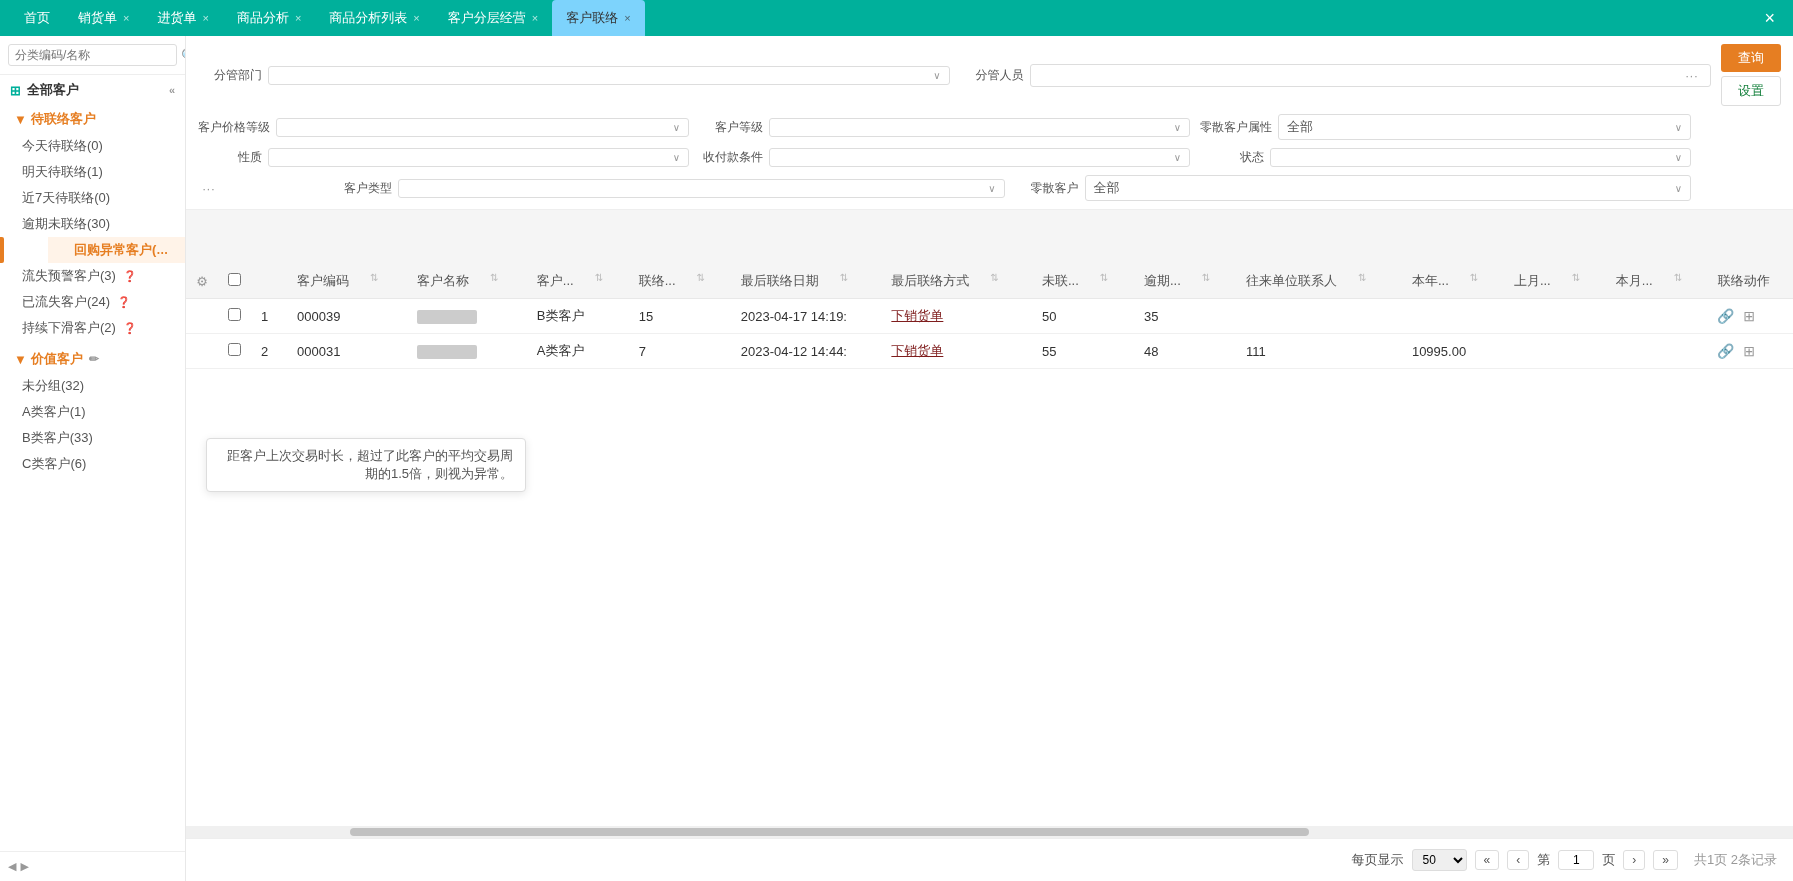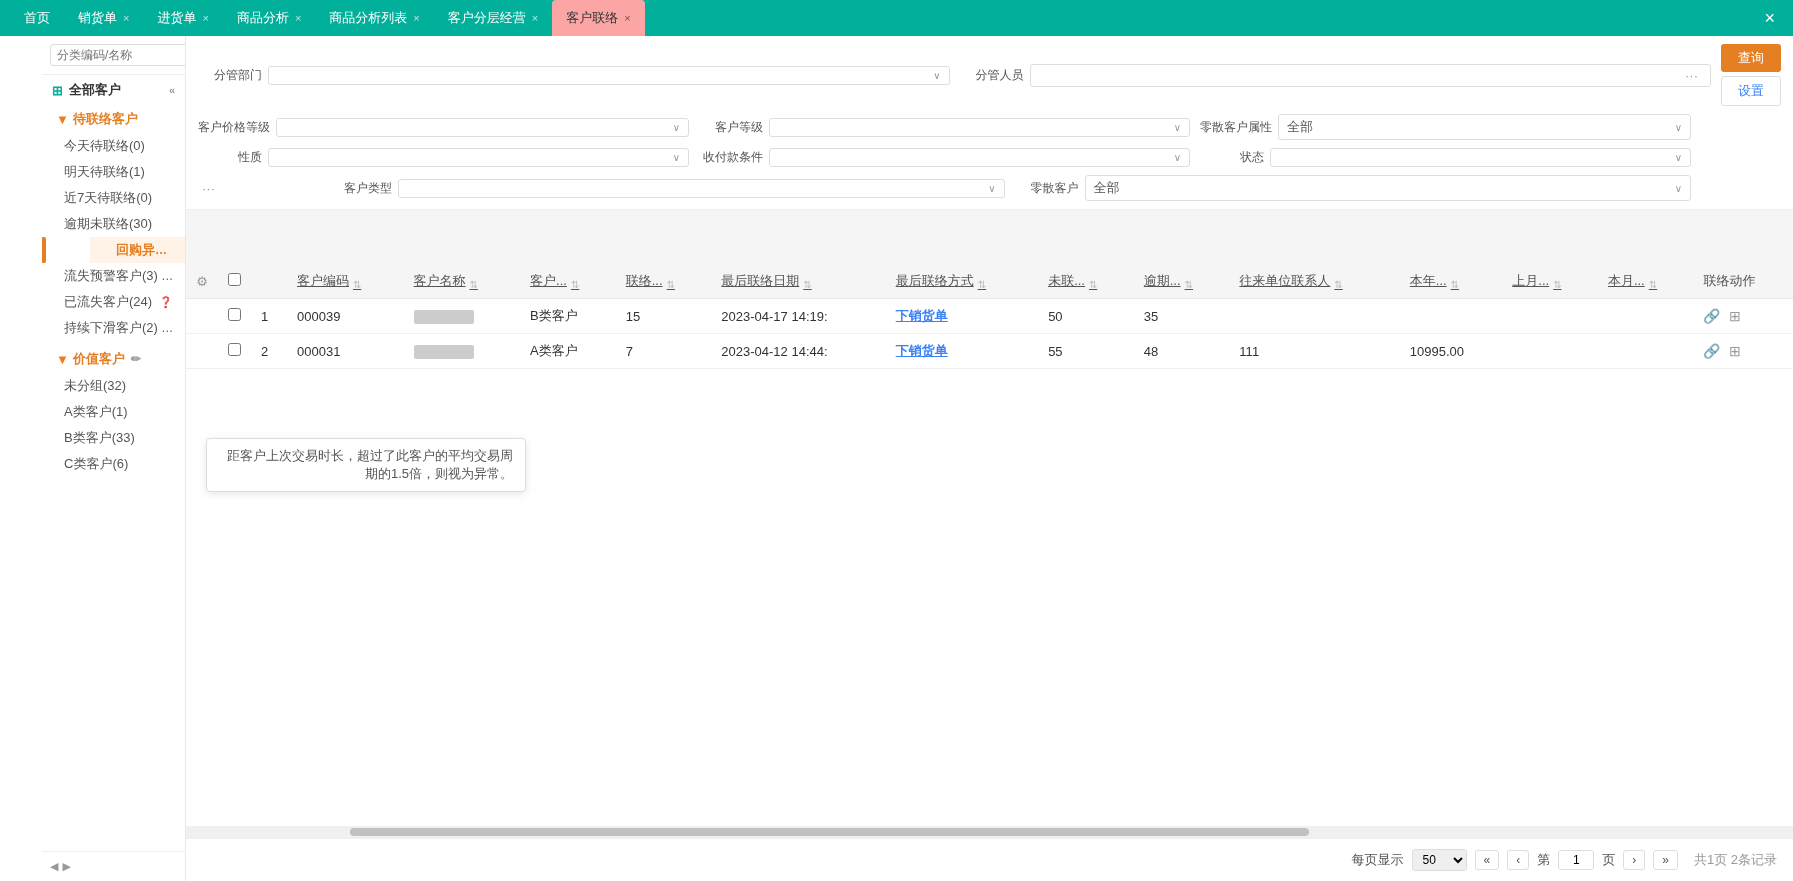--- a/index.html
+++ b/index.html
@@ -11,21 +11,21 @@
       background: #00b09b;
       height: 36px; padding: 0 10px;
       color: white;
     }
     .top-nav .nav-item {
       padding: 0 14px; height: 36px; display: flex; align-items: center;
       cursor: pointer; font-size: 13px; color: white; white-space: nowrap;
       position: relative;
     }
     .top-nav .nav-item.active {
-      background: #fca5a5; color: #333;
+      background: #7dd3fc; color: #333;
       border-radius: 4px 4px 0 0;
     }
     .top-nav .nav-item .close-x {
       margin-left: 6px; font-size: 11px; opacity: 0.7;
     }
     .top-nav-right {
       margin-left: auto; display: flex; align-items: center;
     }
     .top-close-btn {
       color: white; font-size: 18px; cursor: pointer; padding: 0 8px;
@@ -34,21 +34,20 @@
     
     .main-layout {
       display: flex; height: calc(881px - 36px);
     }
 
     
     .sidebar {
       width: 186px; background: white; border-right: 1px solid #e8e8e8;
       display: flex; flex-direction: column; overflow: hidden;
       flex-shrink: 0;
-      padding-left: 42px;
     }
     .sidebar-search {
       display: flex; align-items: center; padding: 8px;
       border-bottom: 1px solid #eee;
     }
     .sidebar-search input {
       flex: 1; border: 1px solid #ddd; border-radius: 3px;
       padding: 3px 6px; font-size: 12px; outline: none;
     }
     .sidebar-search .search-icon {
@@ -133,21 +132,21 @@
     .filter-select .arrow { color: #999; font-size: 10px; }
     .filter-input {
       flex: 1; border: 1px solid #ddd; border-radius: 3px;
       padding: 3px 8px; font-size: 12px; outline: none;
     }
     .query-btn {
       background: #e67e22; color: white; border: none; border-radius: 3px;
       padding: 5px 16px; cursor: pointer; font-size: 13px;
     }
     .settings-btn {
-      background: white; color: #3b82f6; border: 1px solid #ddd; border-radius: 3px;
+      background: white; color: #15803d; border: 1px solid #ddd; border-radius: 3px;
       padding: 5px 16px; cursor: pointer; font-size: 13px;
     }
     .btn-group { display: flex; flex-direction: column; gap: 4px; }
     .more-dots { color: #999; cursor: pointer; padding: 0 4px; }
 
     
     .table-container {
       flex: 1; overflow: auto; background: white; margin: 0;
     }
     table {
@@ -156,24 +155,24 @@
     thead tr { background: #f5f5f5; }
     thead th {
       padding: 8px 10px; text-align: left; color: #555;
       border-bottom: 1px solid #e8e8e8; white-space: nowrap;
       font-weight: normal; position: sticky; top: 0; background: #f5f5f5;
     }
     tbody tr { border-bottom: 1px solid #f0f0f0; background: white; }
     tbody td {
       padding: 8px 10px; color: #333; white-space: nowrap;
     }
-    .link-text { color: #3b82f6; text-decoration: underline; cursor: pointer; font-weight: bold; }
+    .link-text { color: #7f1d1d; text-decoration: underline; cursor: pointer; }
     .action-icons { display: flex; gap: 8px; align-items: center; }
     .action-icon { color: #999; cursor: pointer; font-size: 14px; }
-    .th-sortable { display: flex; align-items: flex-end; gap: 4px; cursor: pointer; text-decoration: underline; }
+    .th-sortable { display: flex; align-items: flex-start; gap: 21px; cursor: pointer; }
     .sort-icon { color: #bbb; font-size: 10px; }
     .col-checkbox { width: 32px; }
     .col-num { width: 36px; }
     .settings-col { width: 32px; text-align: center; cursor: pointer; color: #999; }
 
     
     .pagination {
       display: flex; align-items: center; justify-content: flex-end;
       padding: 10px 16px; background: white; border-top: 1px solid #eee;
       gap: 8px; font-size: 12px; color: #555;

